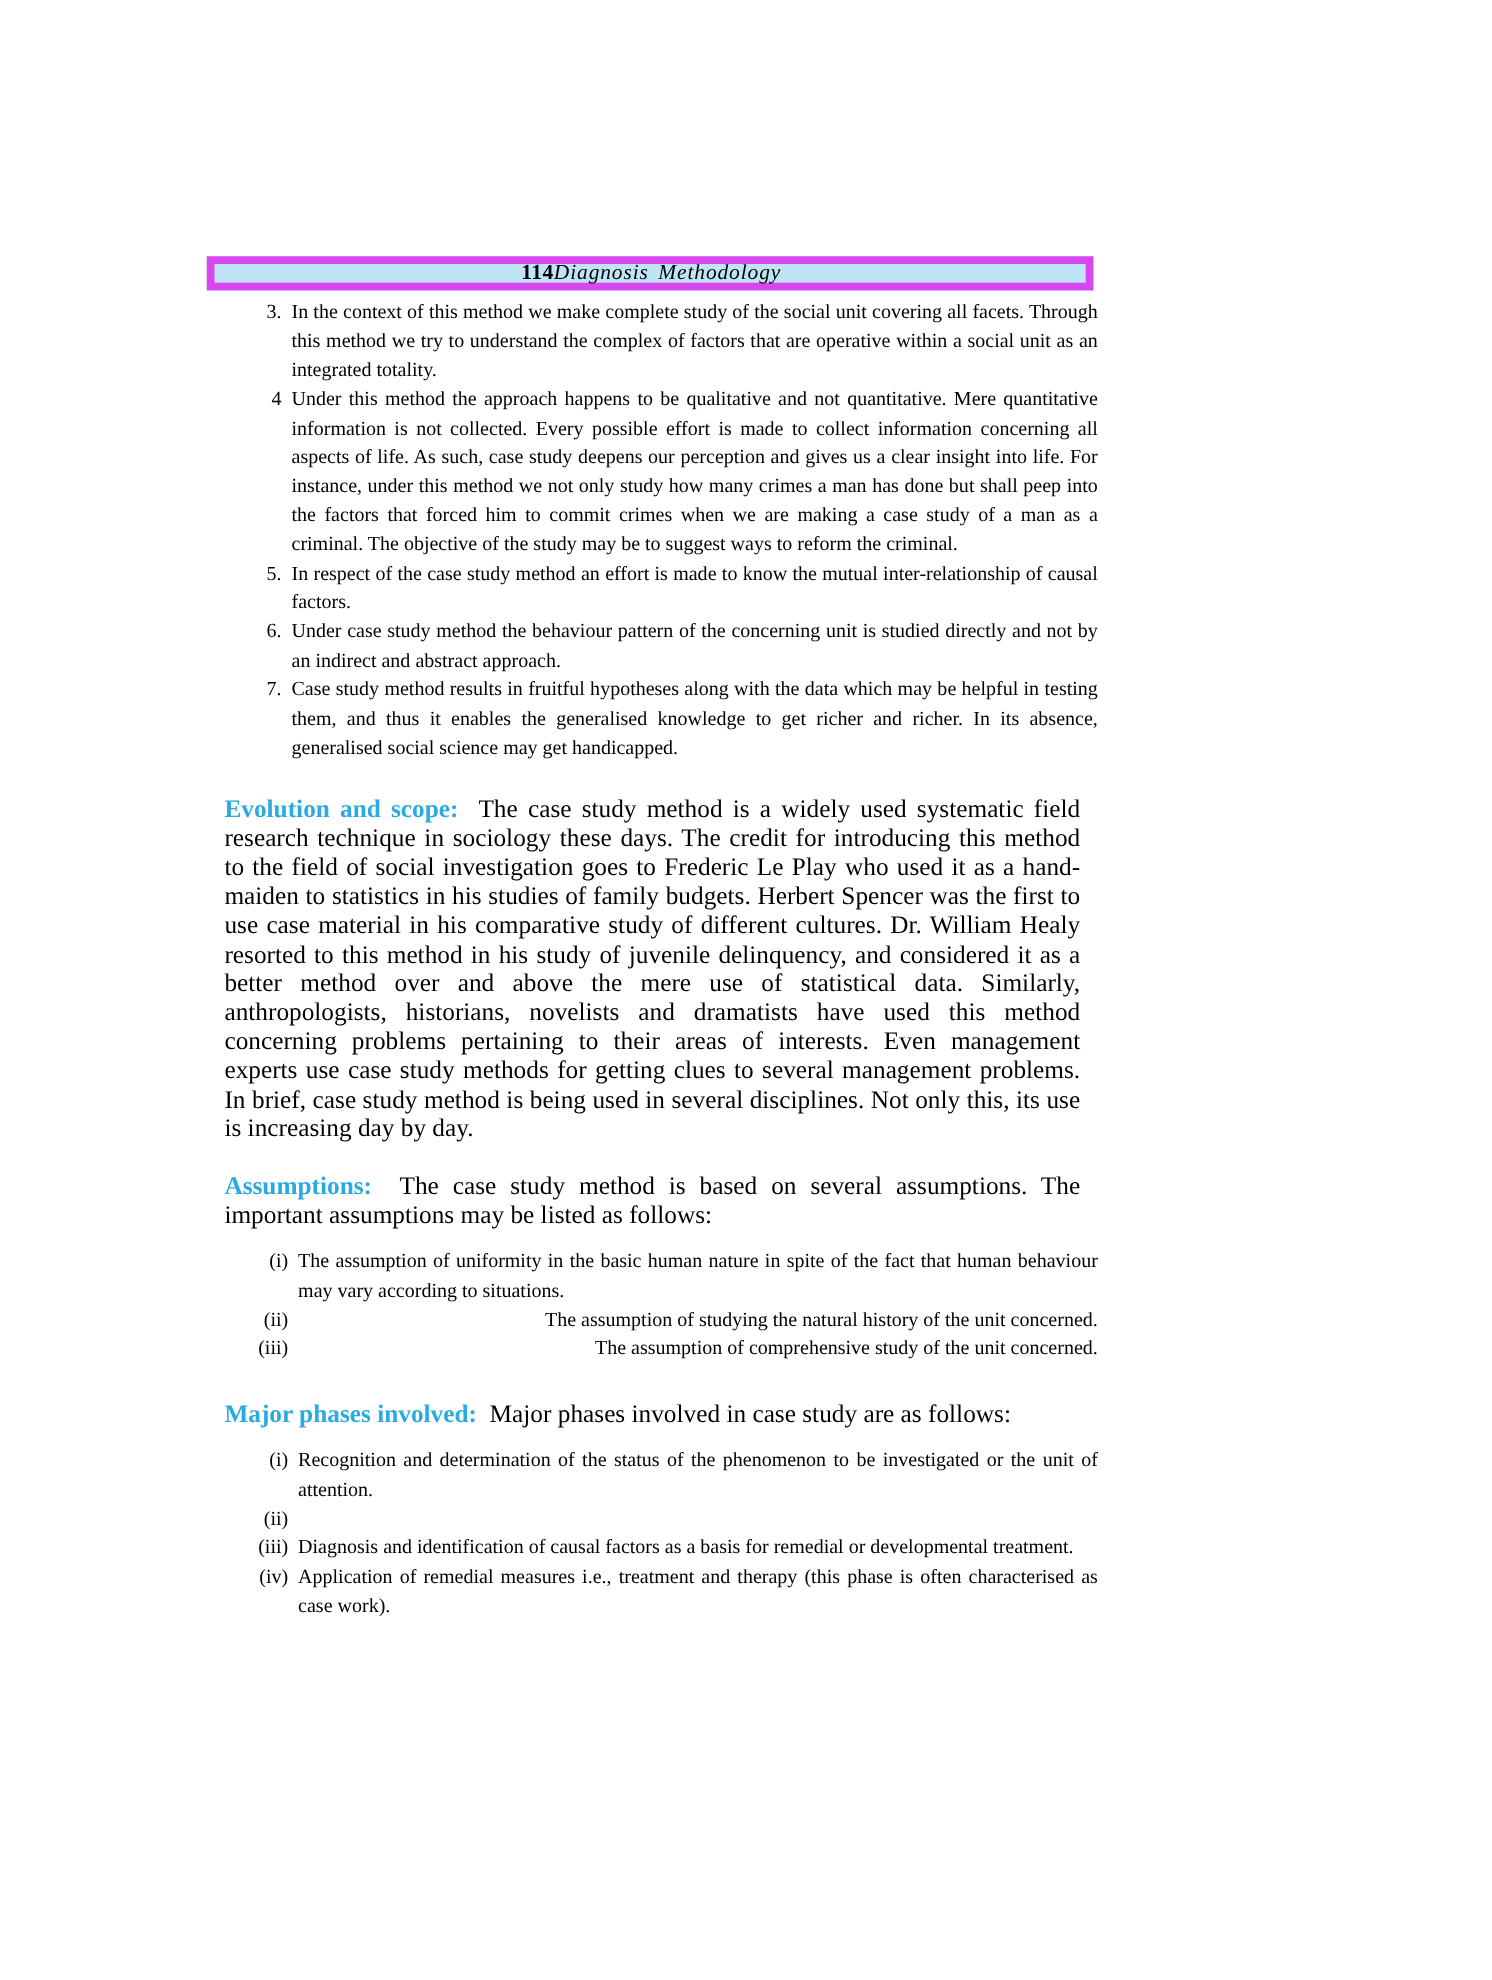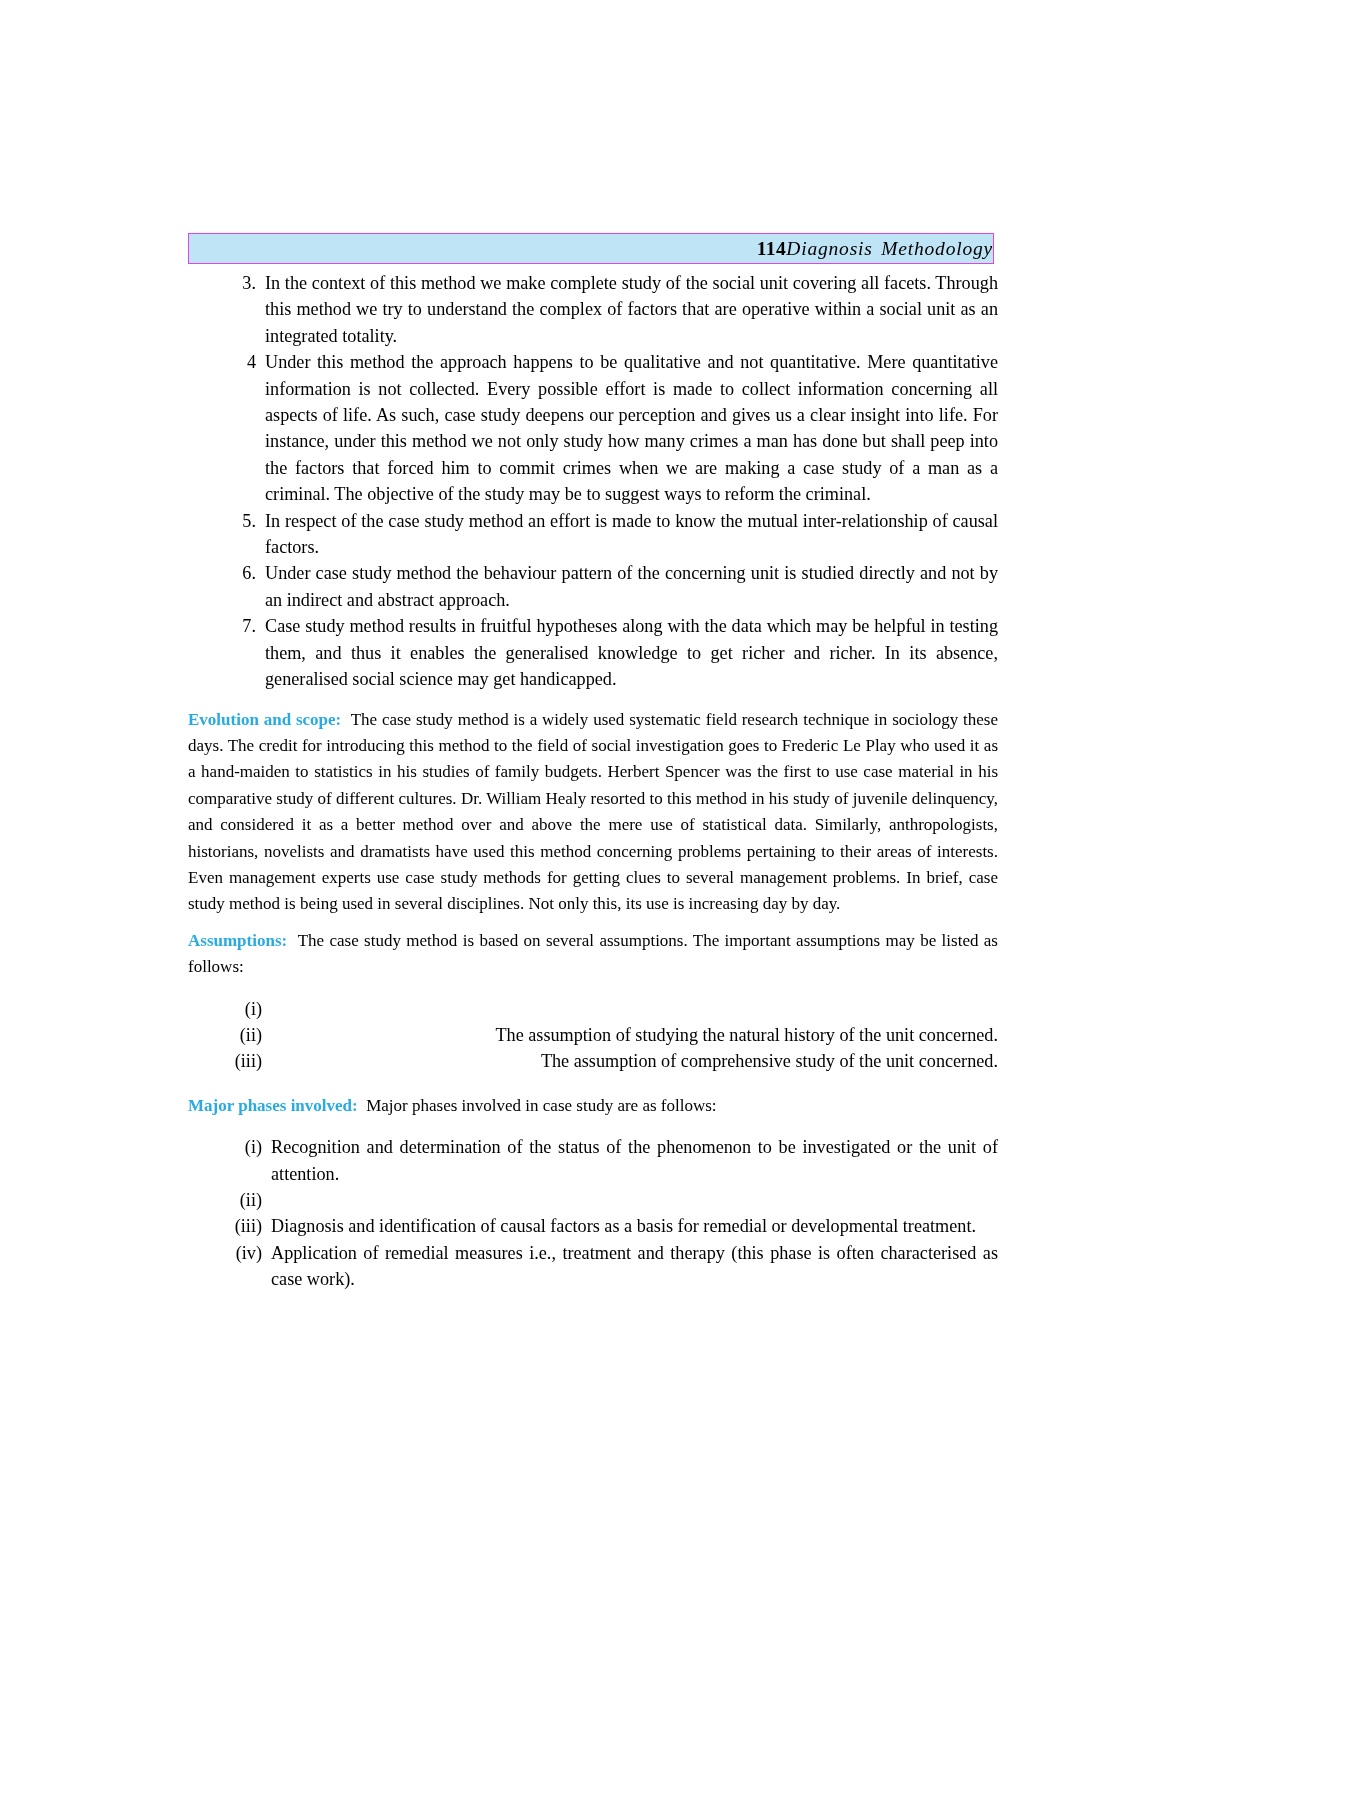--- a/index.html
+++ b/index.html
@@ -24,26 +24,26 @@
   }
 
   
   .page-header {
     position: absolute;
     left: 0;
     top: 233px;
     width: 806px;
     height: 31px;
     background: #bfe4f6;
-    border: 1px solid #d946ef;
+    border: 7px solid #d946ef;
     box-sizing: border-box;
     display: flex;
     align-items: center;
-    justify-content: flex-end;
-    padding: 0 0 0 12px;
+    justify-content: center;
+    padding: 0 10px 0 12px;
   }
   .page-number {
     font-size: 19.5px;
     font-weight: bold;
     letter-spacing: 0.5px;
     line-height: 1;
   }
   .header-title {
     font-size: 19.5px;
     font-style: italic;
@@ -54,22 +54,22 @@
 
   
   .content {
     position: absolute;
     left: 0;
     top: 270px;
     width: 810px;
   }
 
   p {
-    margin: 0;
-    font-size: 17px;
+    margin: 16px;
+    font-size: 23px;
     line-height: 26.4px;
     text-align: justify;
     text-justify: inter-word;
   }
 
   .para {
     margin-bottom: 1px;
   }
 
   
@@ -157,20 +157,21 @@
 
     <div class="gap-sm"></div>
 
     <p class="para"><span class="blue-head">Assumptions:</span>&nbsp; <span>The case study method is based on several assumptions. The important assumptions may be listed as follows:</span></p>
 
     <div class="gap-md"></div>
 
     <div class="roman-list">
       <div class="list-row">
         <span class="marker">(i)</span>
+        <span class="item-text">The assumption of uniformity in the basic human nature in spite of the fact that human behaviour may vary according to situations.</span>
       </div>
       <div class="list-row">
         <span class="marker">(ii)</span>
         <span class="item-text nojust">The assumption of studying the natural history of the unit concerned.</span>
       </div>
       <div class="list-row">
         <span class="marker">(iii)</span>
         <span class="item-text nojust">The assumption of comprehensive study of the unit concerned.</span>
       </div>
     </div>

